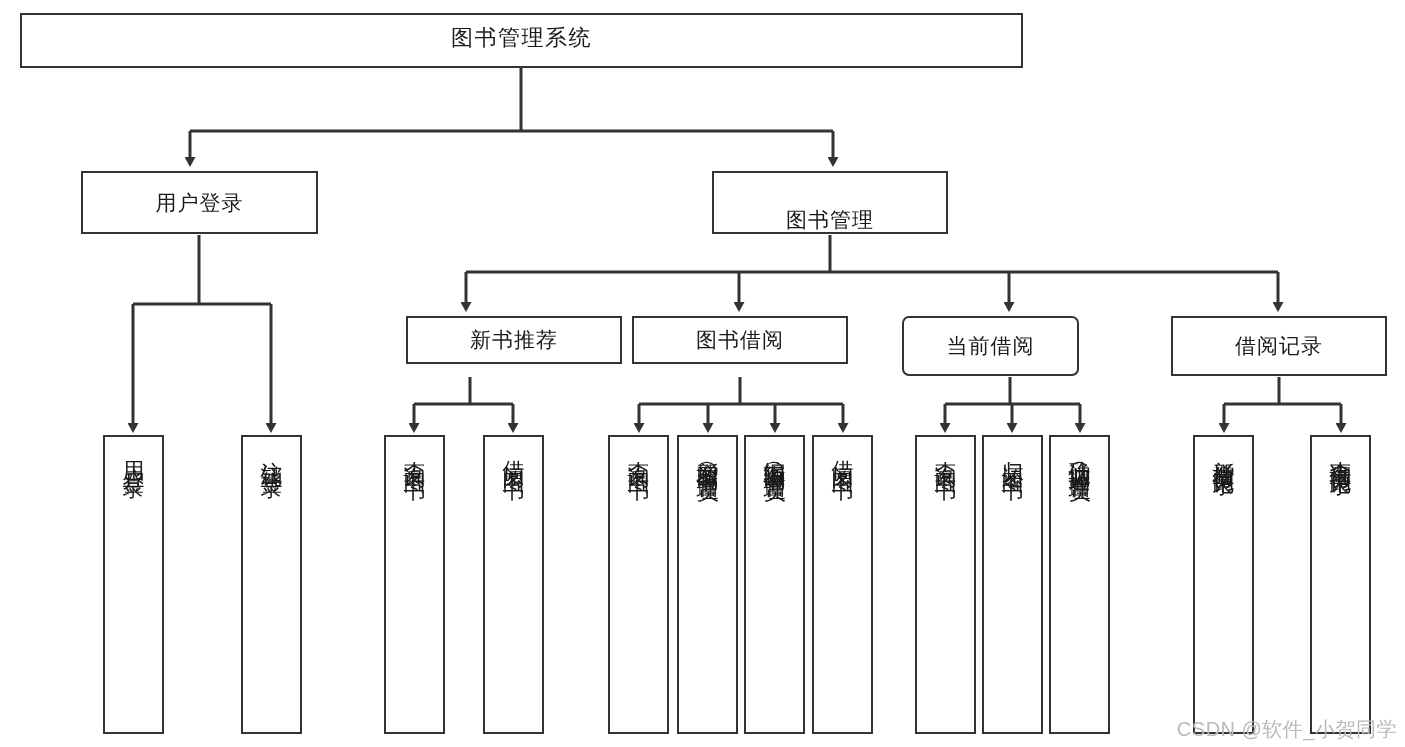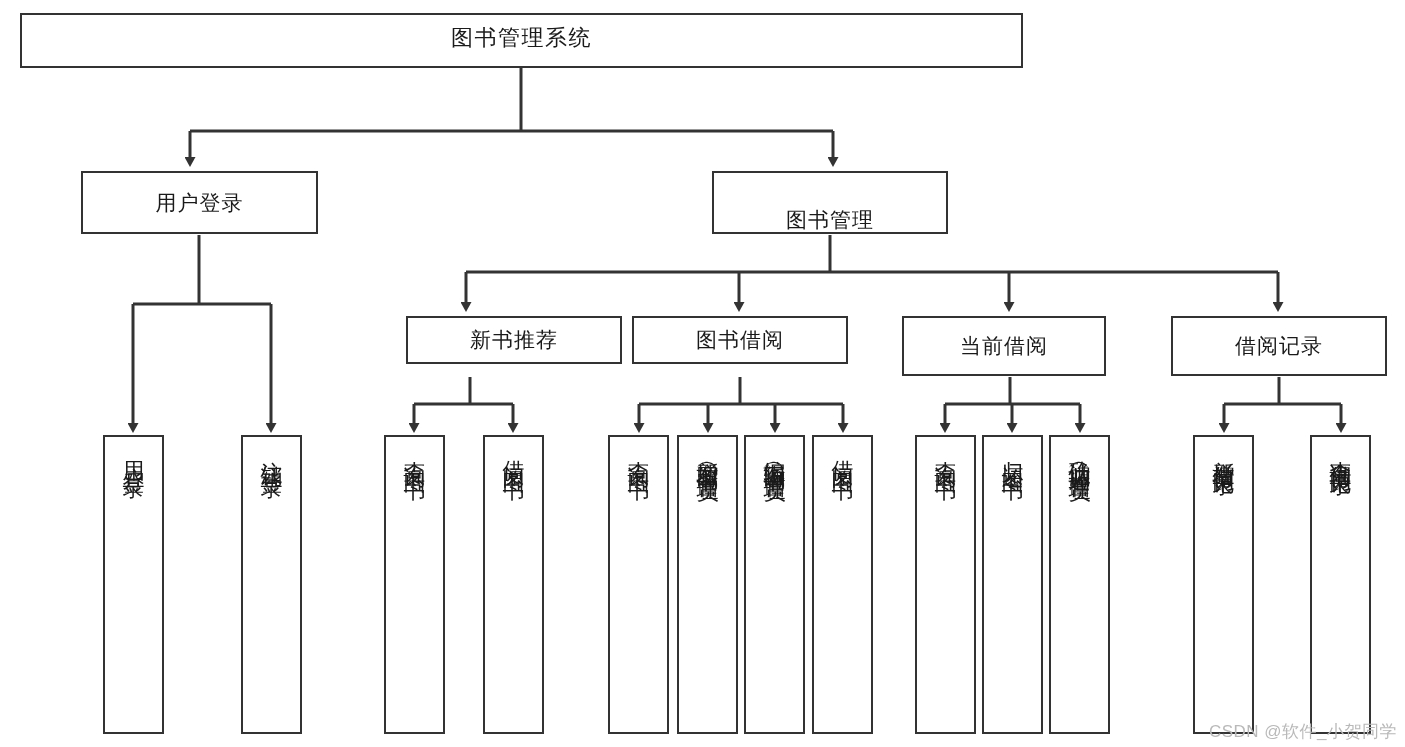--- a/index.html
+++ b/index.html
@@ -66,21 +66,21 @@
     letter-spacing: 6px;
     white-space: nowrap;
   }
   .node.v.tall .lbl {
     letter-spacing: 3px;
   }
   .watermark {
     position: absolute;
     right: 8px;
     bottom: 4px;
-    font-size: 17px;
+    font-size: 20px;
     color: #b9b9b9;
     letter-spacing: 0.5px;
     z-index: 5;
     white-space: nowrap;
     user-select: none;
   }
 </style>
 </head>
 <body>
 
@@ -146,21 +146,21 @@
   <div class="node h" style="left:712px; top:171px; width:236px; height:63px;align-items:flex-end;">
     <span class="lbl">图书管理</span>
   </div>
 
   <div class="node h" style="left:362px; top:316px; width:216px; height:48px;margin-left:44px;">
     <span class="lbl">新书推荐</span>
   </div>
   <div class="node h" style="left:632px; top:316px; width:216px; height:48px;">
     <span class="lbl">图书借阅</span>
   </div>
-  <div class="node h" style="left:902px; top:316px; width:204px; height:60px;">
+  <div class="node h" style="left:902px; top:316px; width:177px; height:60px;border-radius:7px;">
     <span class="lbl">当前借阅</span>
   </div>
   <div class="node h" style="left:1171px; top:316px; width:216px; height:60px;align-items:center;">
     <span class="lbl">借阅记录</span>
   </div>
 
   <div class="node v" style="left:103px; top:435px; width:61px; height:299px;">
     <span class="lbl">用户登录</span>
   </div>
   <div class="node v" style="left:241px; top:435px; width:61px; height:299px;">

